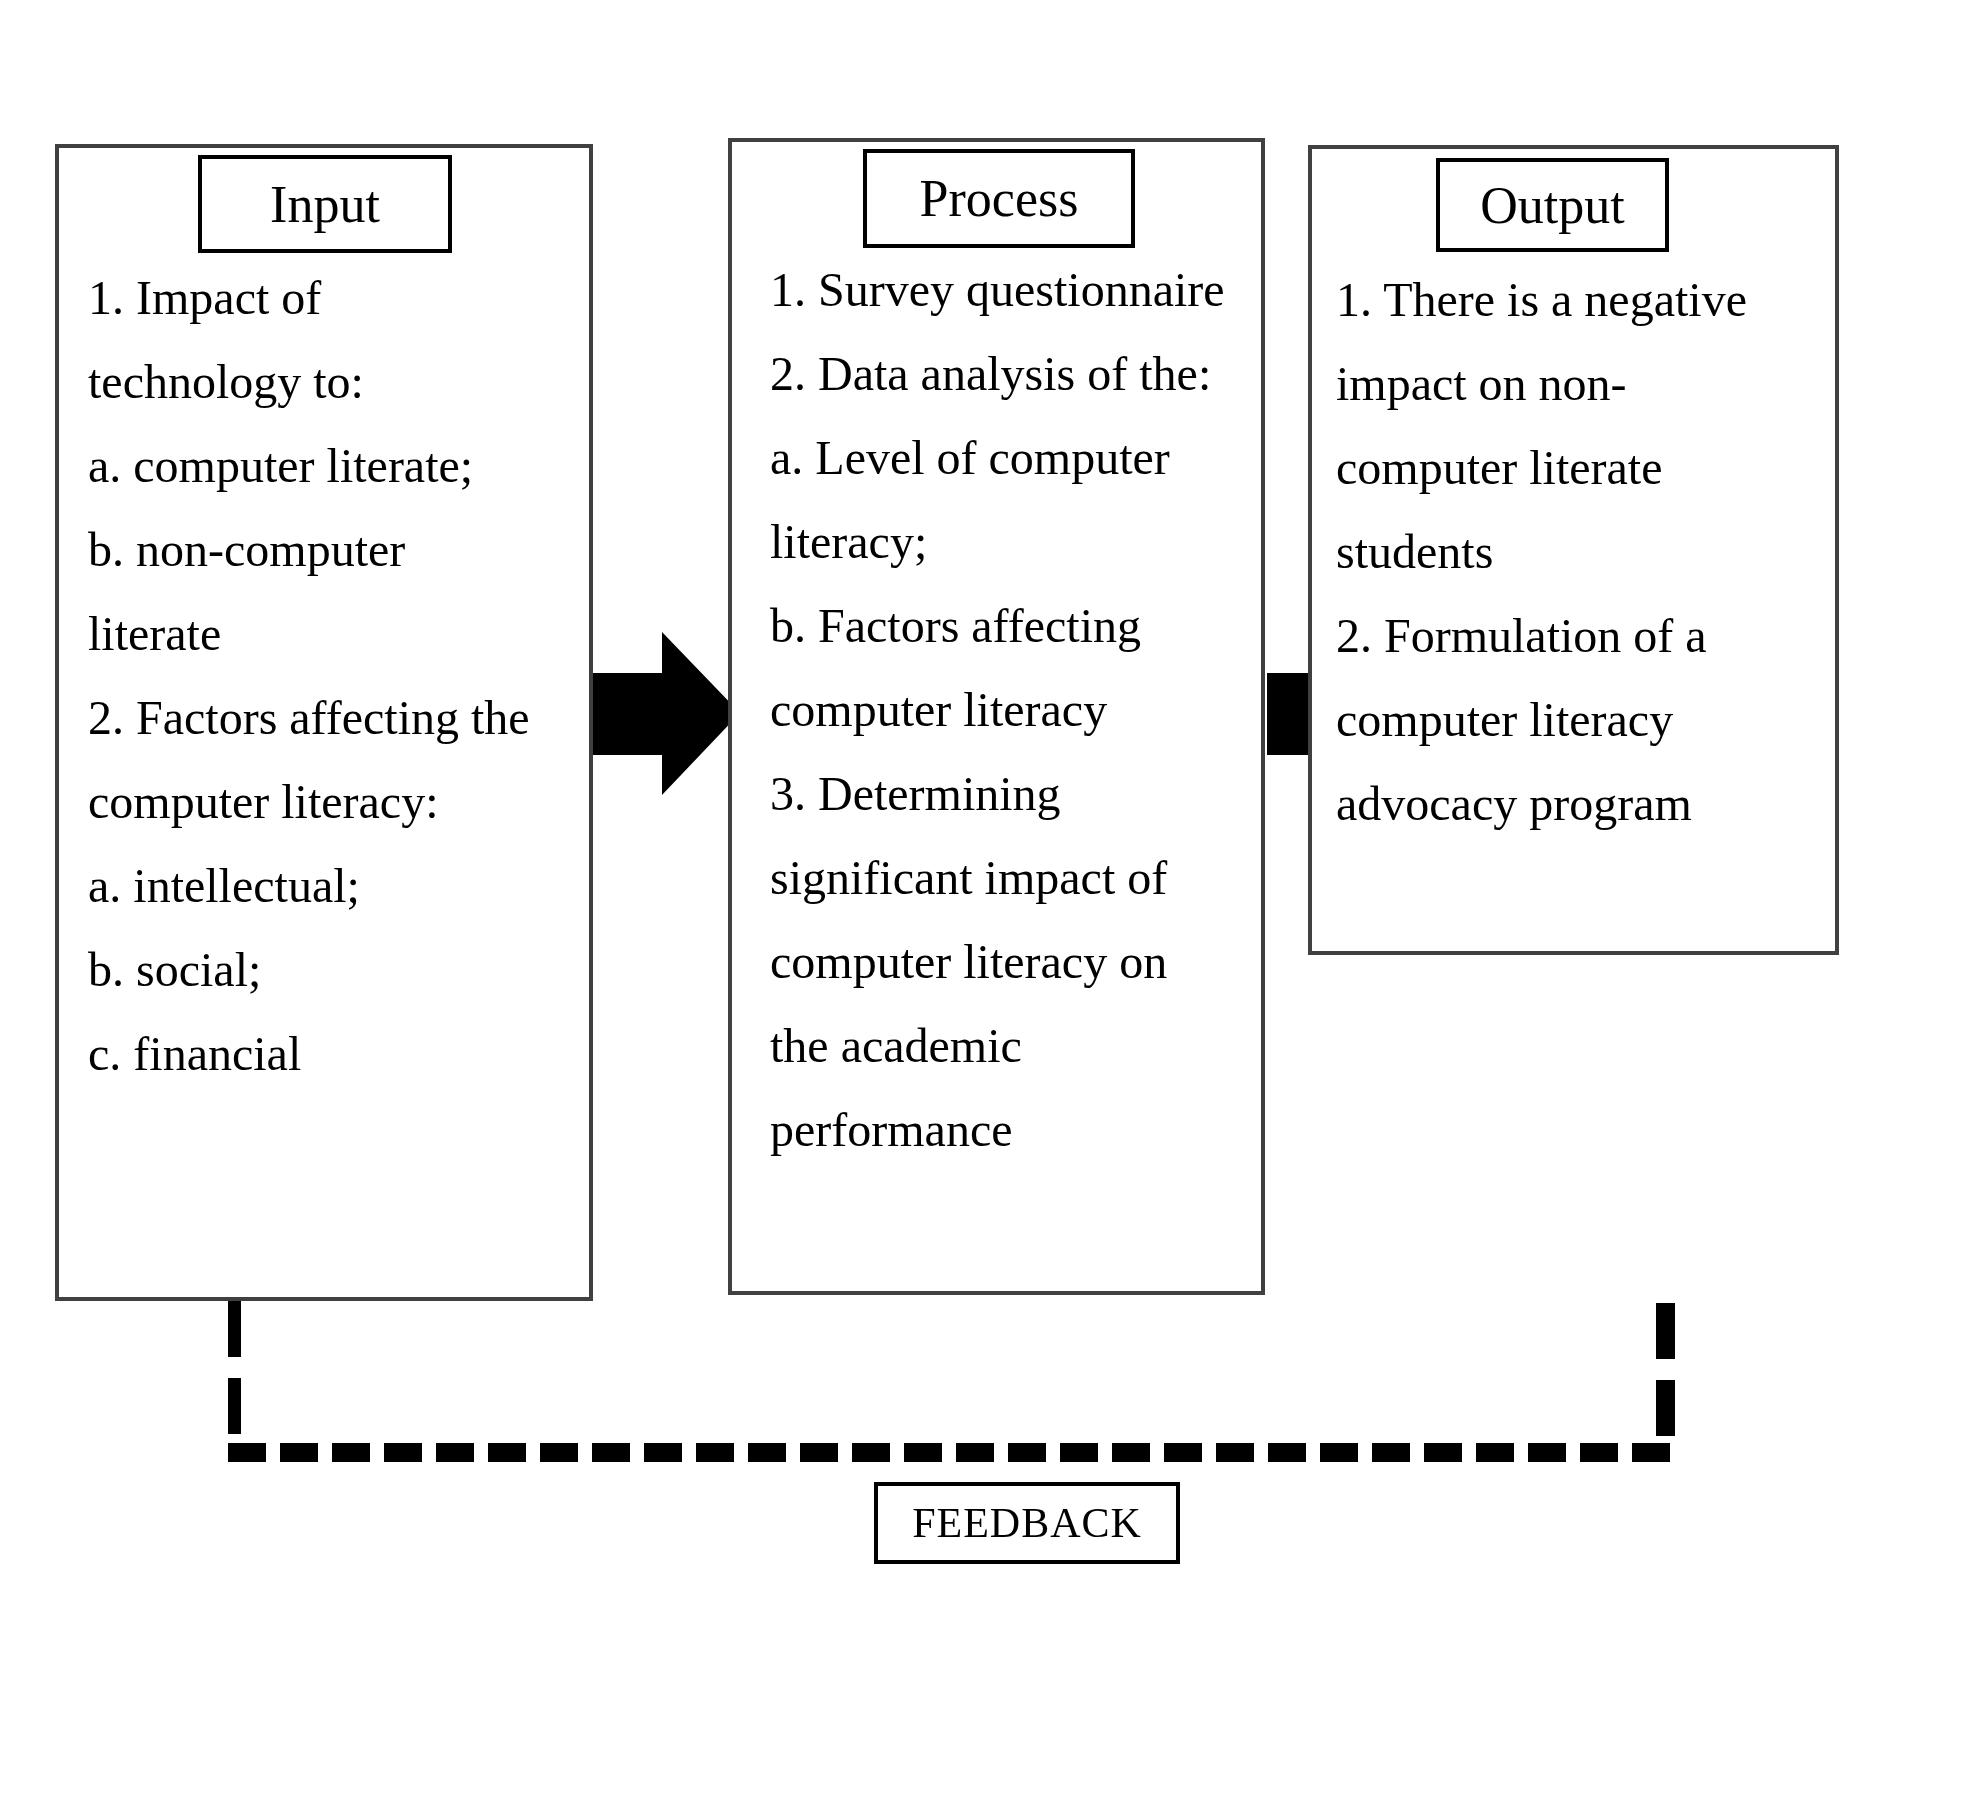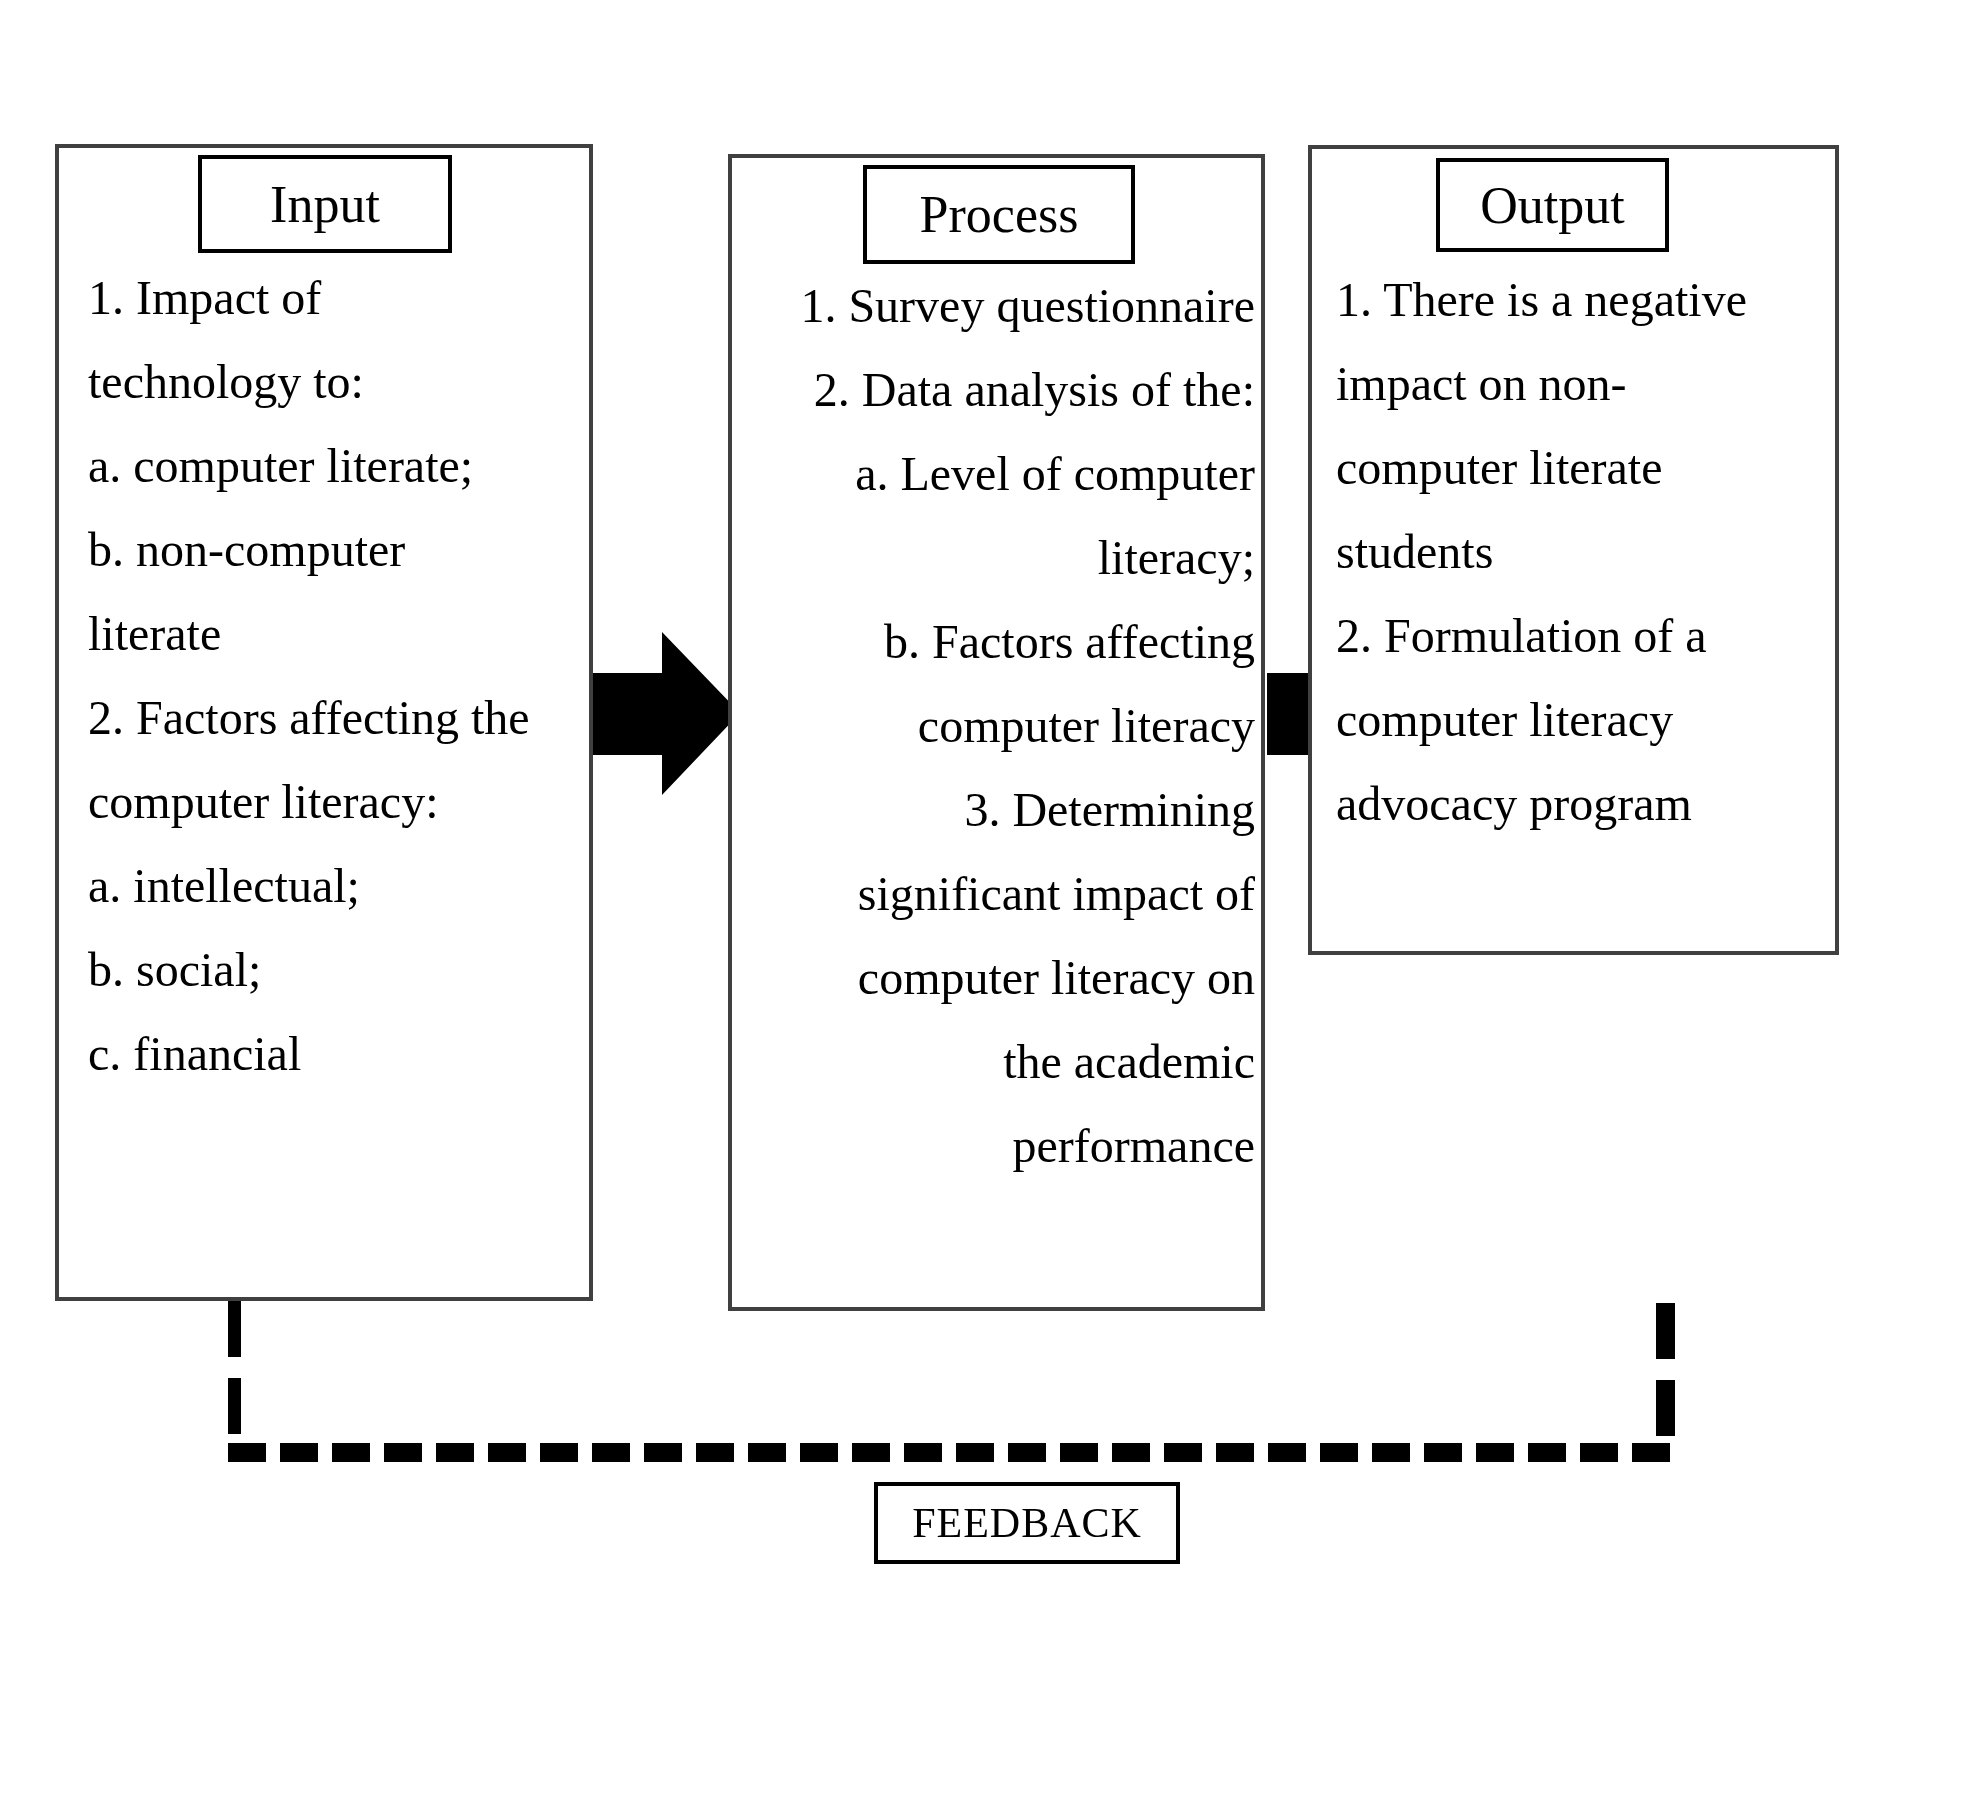--- a/index.html
+++ b/index.html
@@ -19,21 +19,21 @@
     white-space:nowrap;
   }
 
   .col-box {
     position:absolute;
     border:4px solid #404040;
     background:#fff;
     box-sizing:border-box;
   }
   #box-input   { left:55px;   top:144px; width:538px; height:1157px; }
-  #box-process { left:728px;  top:138px; width:537px; height:1157px;margin-top:16px; }
+  #box-process { left:728px;  top:138px; width:537px; height:1157px; }
   #box-output  { left:1308px; top:145px; width:531px; height:810px; }
 
   .label-box {
     position:absolute;
     border:4px solid #000;
     box-sizing:border-box;
     display:flex; align-items:center; justify-content:center;
     font-size:52px;
     background:#fff;
   }
@@ -41,21 +41,21 @@
   #label-process { left:131px; top:7px;  width:272px; height:99px; }
   #label-output  { left:124px; top:9px;  width:233px; height:94px; }
 
   .box-body {
     position:absolute;
     font-size:48px; line-height:84px;
     white-space:pre-line;
     right:6px;
   }
   #body-input   { left:29px; top:108px; }
-  #body-process { left:14px; top:106px;text-align:right; }
+  #body-process { left:38px; top:106px; }
   #body-output  { left:24px; top:109px; }
 
   .block-arrow { position:absolute; width:147px; height:163px; }
   #arrow-1 { left:593px;  top:632px; }
   #arrow-2 { left:1267px; top:632px; }
   .block-arrow svg { display:block; width:100%; height:100%; }
 
   .dash-v {
     position:absolute;
     background:repeating-linear-gradient(to bottom,#000 0 56px,transparent 56px 77px);

